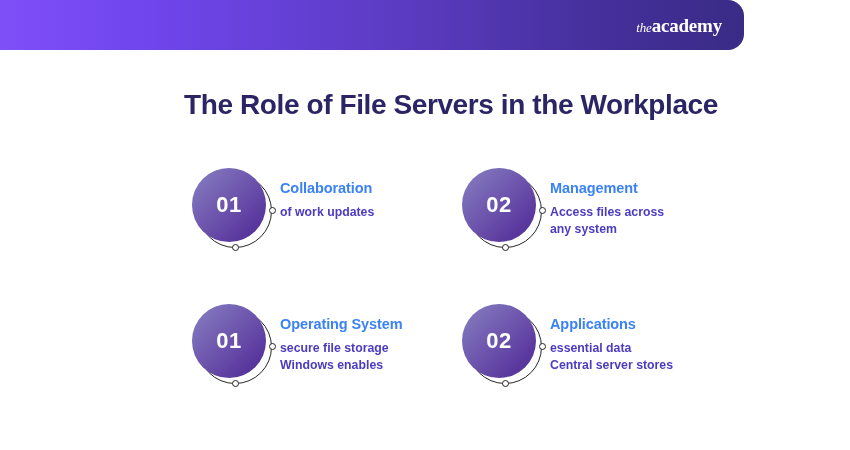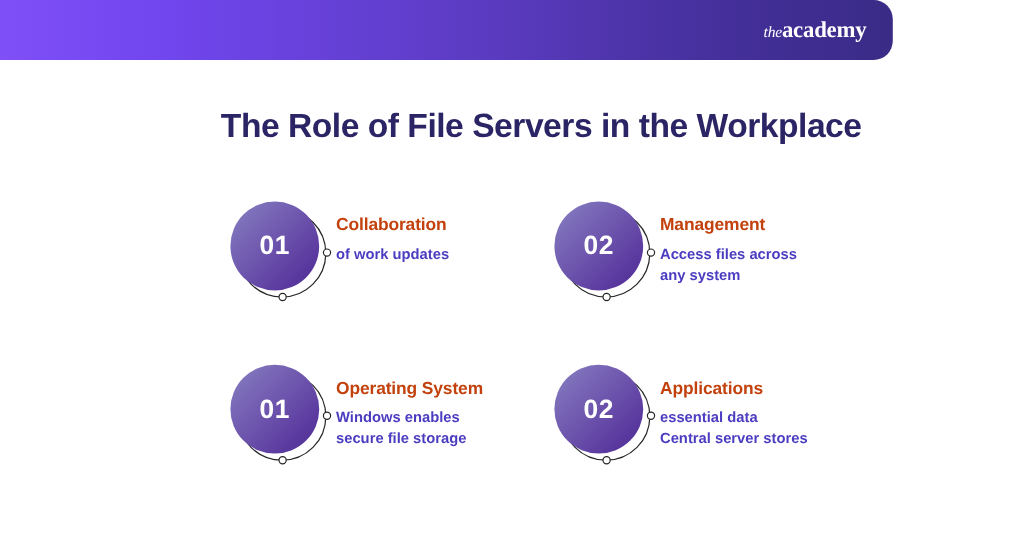--- a/index.html
+++ b/index.html
@@ -142,21 +142,21 @@
   }
 
   
   .card-text {
     padding-top: 12px;
     padding-left: 0px;
   }
   .card-heading {
     font-size: 14.5px;
     font-weight: 700;
-    color: #c2410c;
+    color: #3b82f6;
     line-height: 1.2;
     margin-bottom: 7px;
     letter-spacing: -0.1px;
     white-space: nowrap;
   }
   .card-body-line {
     font-size: 12.3px;
     font-weight: 600;
     color: #4b3cc0;
     line-height: 1.33;
@@ -212,22 +212,22 @@
     <div class="badge">
       <div class="badge-ring"></div>
       <div class="badge-circle">
         <span class="badge-number">01</span>
       </div>
       <div class="badge-dot dot-right"></div>
       <div class="badge-dot dot-bottom"></div>
     </div>
     <div class="card-text">
       <div class="card-heading">Operating System</div>
+      <div class="card-body-line">secure file storage</div>
       <div class="card-body-line">Windows enables</div>
-      <div class="card-body-line">secure file storage</div>
     </div>
   </div>
 
   <div class="card">
     <div class="badge">
       <div class="badge-ring"></div>
       <div class="badge-circle">
         <span class="badge-number">02</span>
       </div>
       <div class="badge-dot dot-right"></div>

